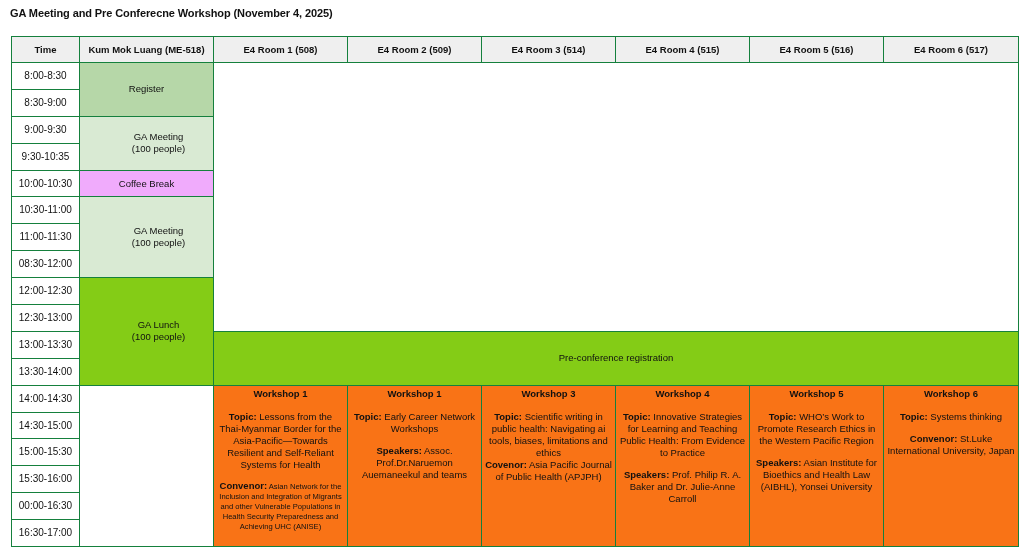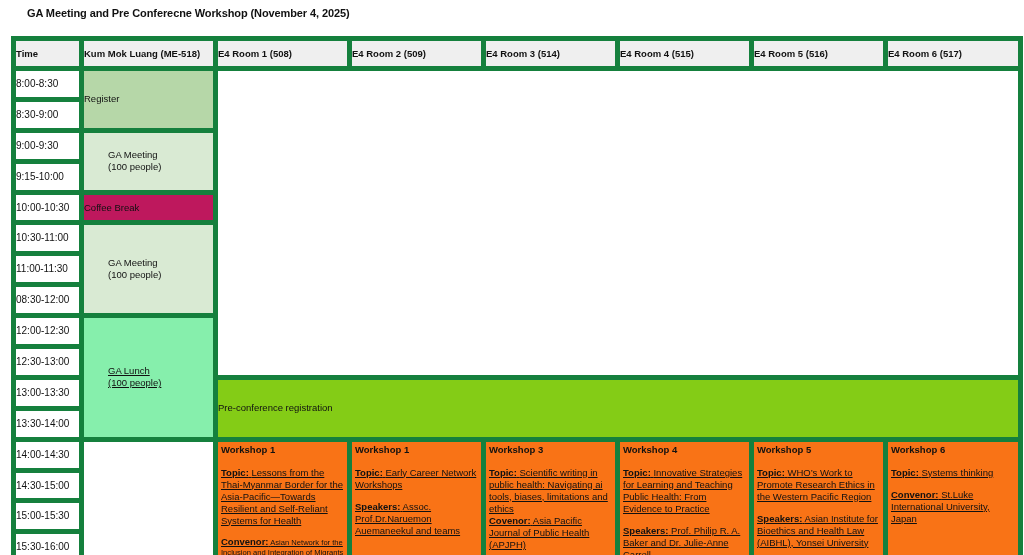--- a/index.html
+++ b/index.html
@@ -1,32 +1,32 @@
 <!DOCTYPE html>
 <html><head>
 <meta charset="utf-8">
 <style>
   html, body { margin:0; padding:0; background:#ffffff; }
   body { width:1024px; height:555px; position:relative; overflow:hidden;
          font-family:"Liberation Sans", "DejaVu Sans", sans-serif; color:#111; }
-  .title { position:absolute; left:27px; top:7px; font-size:11px; font-weight:bold; letter-spacing:-0.1px; }
+  .title { position:absolute; left:10px; top:7px; font-size:11px; font-weight:bold; letter-spacing:-0.1px; }
   table.sched { position:absolute; left:11px; top:36px; border-collapse:collapse; table-layout:fixed; }
-  table.sched th, table.sched td { border:5px solid #15803d; padding:0; text-align:left; vertical-align:middle; font-size:9.5px; line-height:12px; }
+  table.sched th, table.sched td { border:1px solid #15803d; padding:0; text-align:center; vertical-align:middle; font-size:9.5px; line-height:12px; }
   table.sched th { background:#efefef; height:25px; font-weight:bold; font-size:9.5px; }
   table.sched td.time { height:25.9px; background:#fff; font-size:10px; }
   .c-register { background:#b6d7a8; }
   .c-ga { background:#d9ead3; }
-  .c-coffee { background:#be185d;margin-left:32px; }
-  .c-lunch { background:#86efac;text-decoration:underline; }
+  .c-coffee { background:#f0abfc;margin-left:32px; }
+  .c-lunch { background:#84cc16; }
   .c-prereg { background:#84cc16; }
   .c-ws { background:#f97316; vertical-align:top !important; padding:2px 3px !important; }
   .c-empty { background:#ffffff; }
   .ws-title { font-weight:bold; display:block; margin-bottom:11px; }
   .ws-line { display:block;padding-left:24px; }
-  .ws-block { display:block; margin-bottom:10px;text-decoration:underline; }
+  .ws-block { display:block; margin-bottom:10px; }
   .ws-block.tight { margin-bottom:0; }
   .lbl { font-weight:bold; }
   .small { font-size:7.6px; line-height:10px; }
 </style>
 </head>
 <body>
 
 <div class="title">GA Meeting and Pre Conferecne Workshop (November 4, 2025)</div>
 
 <table class="sched">
@@ -62,21 +62,21 @@
       <td class="time">8:30-9:00</td>
     </tr>
     <tr>
       <td class="time">9:00-9:30</td>
       <td class="c-ga" rowspan="2">
         <span class="ws-line">GA Meeting</span>
         <span class="ws-line">(100 people)</span>
       </td>
     </tr>
     <tr>
-      <td class="time">9:15-10:00</td>
+      <td class="time">9:30-10:35</td>
     </tr>
     <tr>
       <td class="time">10:00-10:30</td>
       <td class="c-coffee">Coffee Break</td>
     </tr>
     <tr>
       <td class="time">10:30-11:00</td>
       <td class="c-ga" rowspan="3">
         <span class="ws-line">GA Meeting</span>
         <span class="ws-line">(100 people)</span>

